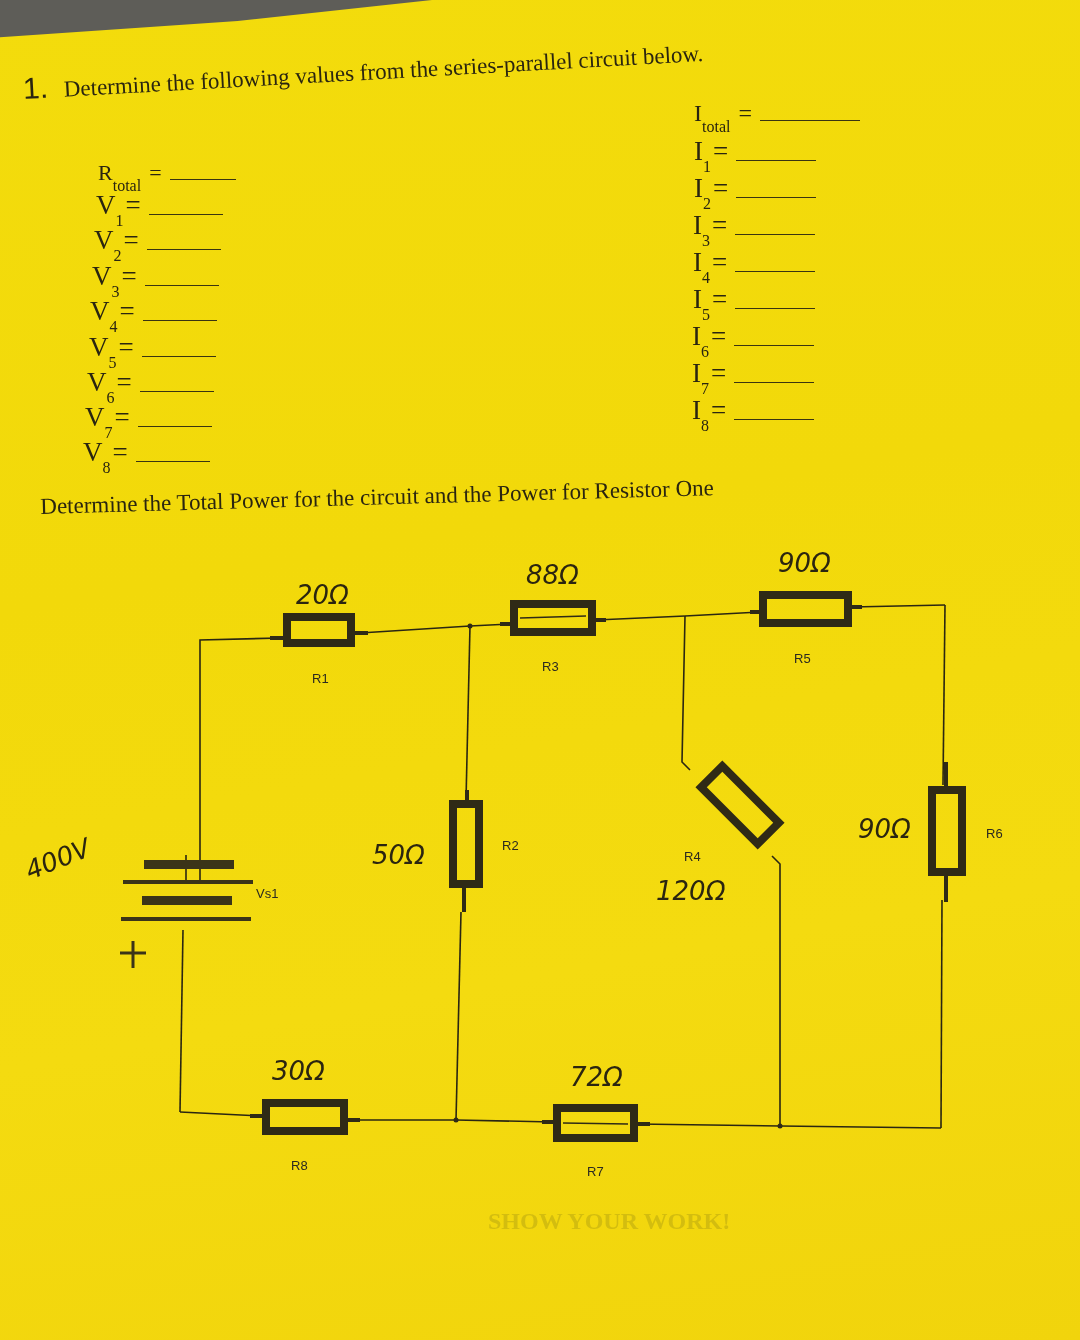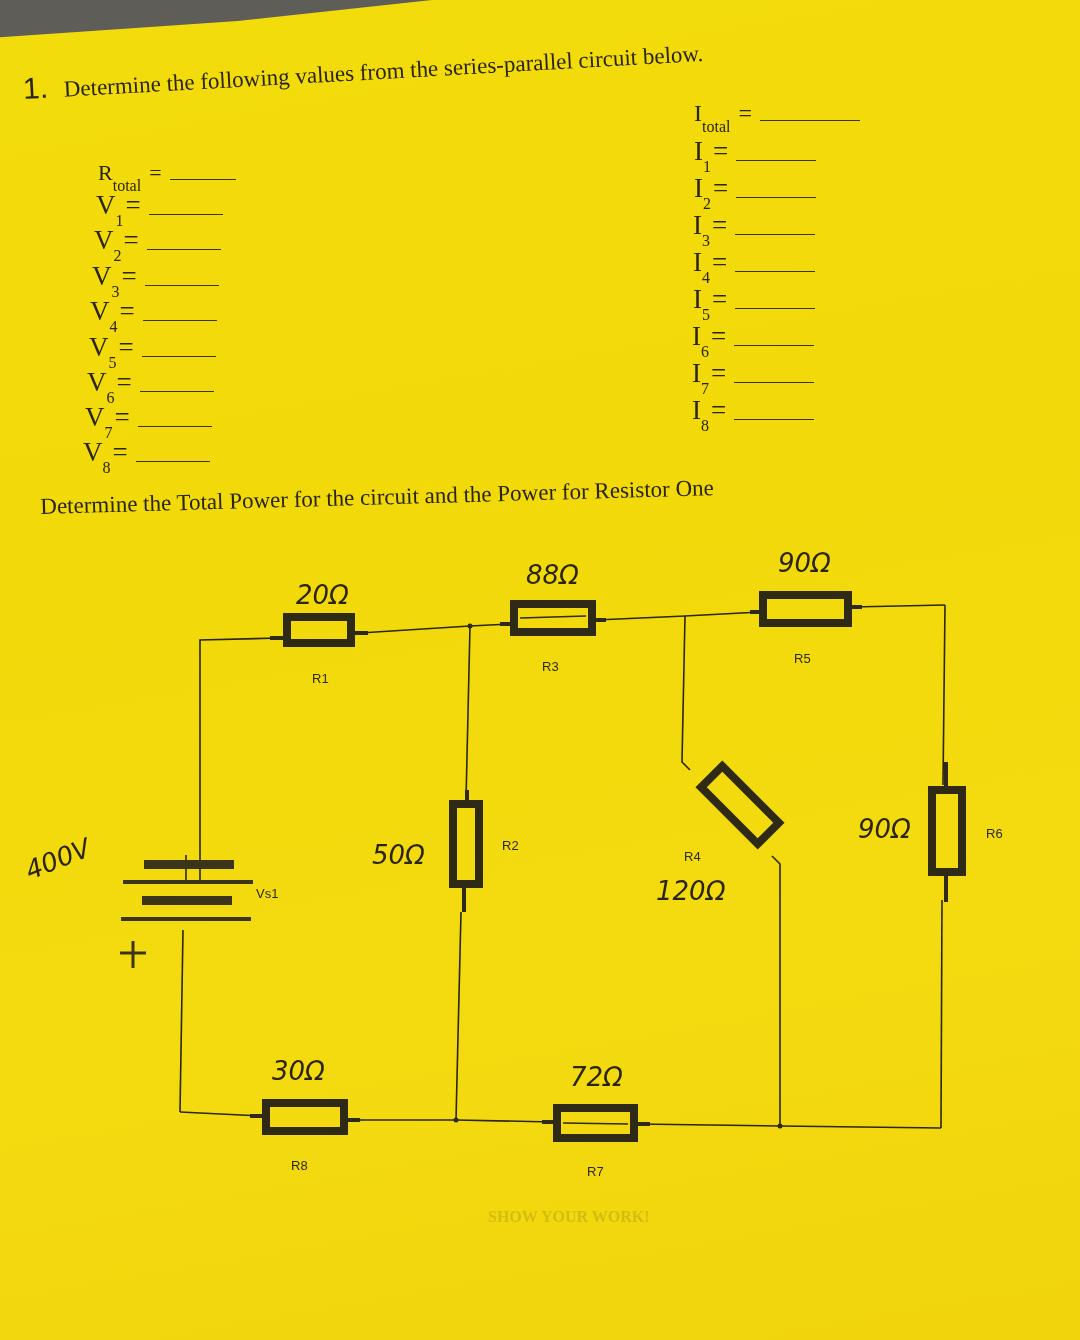--- a/index.html
+++ b/index.html
@@ -26,21 +26,21 @@
   .field .blank { display: inline-block; border-bottom: 1.5px solid #3a3410; margin-left: 8px; margin-bottom: 6px; }
   .power-q {
     position: absolute; left: 40px; top: 494px; font-size: 23px; white-space: nowrap;
     transform: rotate(-1.6deg); transform-origin: left top;
   }
   svg.circuit { position: absolute; left: 0; top: 0; }
   .lbl { font-family: "Liberation Sans", sans-serif; font-size: 13px; fill: #2b2a20; }
   .hand { font-family: "DejaVu Sans", sans-serif; font-size: 26px; fill: #2b2510; font-style: italic; }
   .faint {
     position: absolute; font-family: "Liberation Serif", serif; font-weight: bold; color: rgba(120,110,20,0.25);
-    font-size: 16px; white-space: nowrap;
+    font-size: 24px; white-space: nowrap;
   }
 </style>
 </head>
 <body>
 
 <div class="corner"></div>
 
 <div class="sheet">
 
   <div class="heading">

